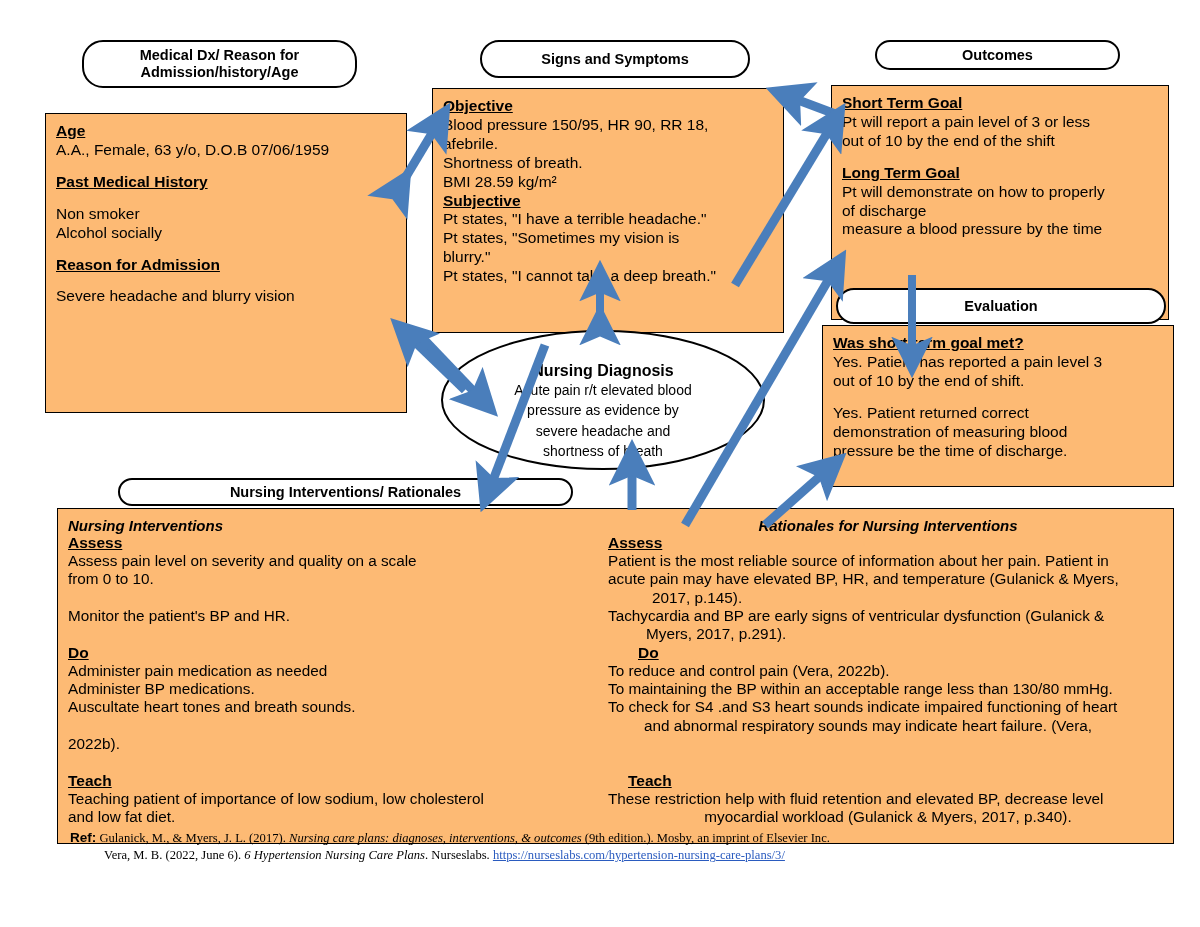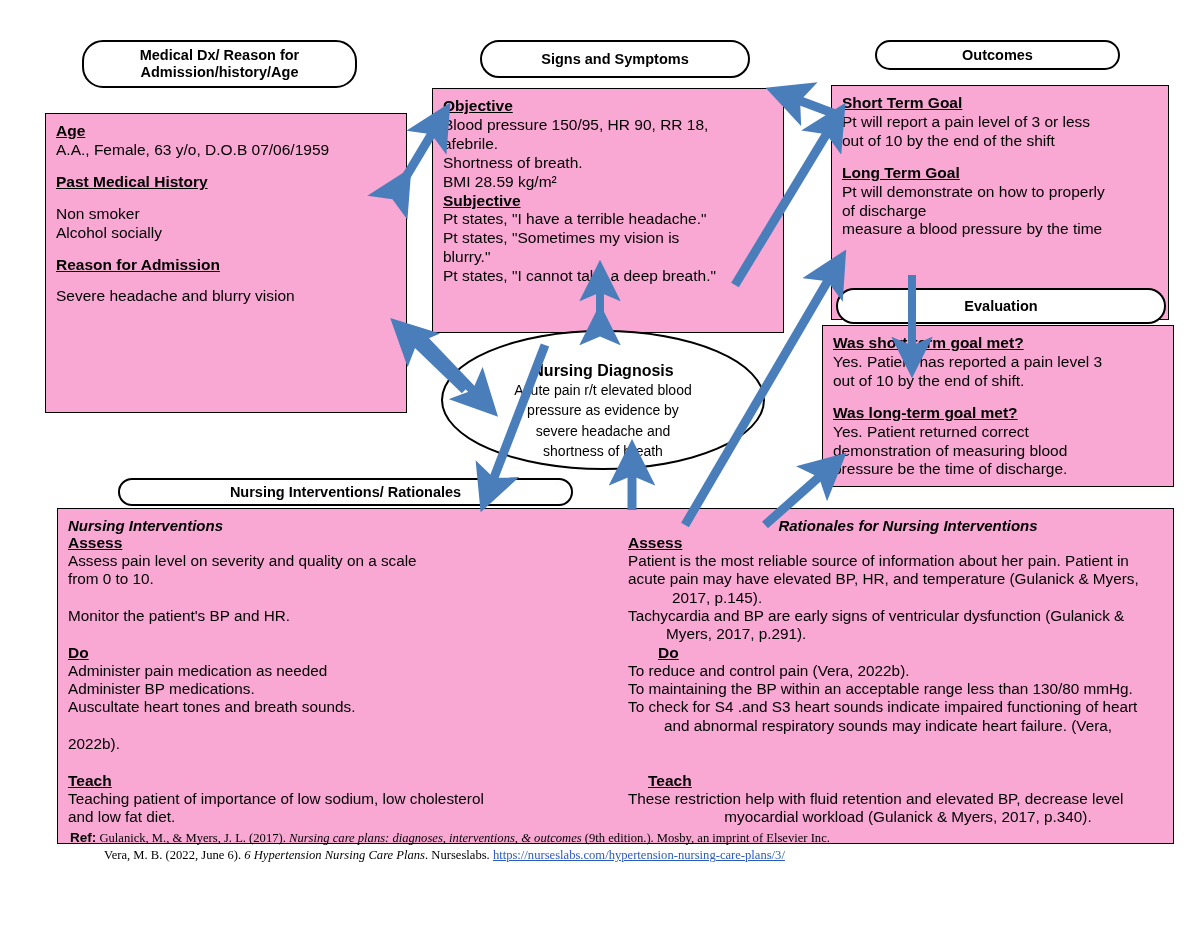--- a/index.html
+++ b/index.html
@@ -31,21 +31,21 @@
     font-size: 14.5px;
     line-height: 1.15;
     z-index: 6;
     padding: 2px 6px;
   }
 
   
   .box {
     position: absolute;
     border: 1.7px solid #000;
-    background: #f9a8d4;
+    background: #fdba74;
     z-index: 4;
   }
   .box.content { padding: 8px 10px 8px 10px; }
 
   .txt { font-size: 15.5px; line-height: 1.22; }
   .txt .hd { font-weight: bold; text-decoration: underline; display:block; }
   .txt .ln { display: block; }
   .txt .gap { display:block; height: 13px; }
 
   
@@ -57,21 +57,21 @@
     z-index: 5;
     text-align: center;
     overflow: hidden;
   }
   .ellipse .ttl { font-weight: bold; font-size: 16px; display:block; margin-top: 30px;}
   .ellipse .dx { font-size: 14px; line-height: 1.45; display:block; }
   .colhead { font-style: italic; font-weight: bold; font-size: 15px; }
   .ihd { font-weight:bold; text-decoration: underline; font-size:15.5px; }
   .ibody { font-size: 15.3px; line-height: 1.2; }
   .icol-l { position:absolute; }
-  .icol-r { position:absolute; text-align:center;margin-left:20px; }
+  .icol-r { position:absolute; text-align:center; }
   .icol-r .ibody { display:block; }
   .ialign-l { text-align: left; }
 
   
   .refblock {
     position: absolute;
     font-family: "Liberation Serif", serif;
     font-size: 12.6px;
     line-height: 1.35;
     z-index: 5;
@@ -195,21 +195,20 @@
       <span class="ln">measure a blood pressure by the time</span>
     </div>
   </div>
 
   <div class="box content" style="left:822px; top:325px; width:352px; height:162px;">
     <div class="txt">
       <span class="hd">Was short-term goal met?</span>
       <span class="ln">Yes. Patient has reported a pain level 3</span>
       <span class="ln">out of 10 by the end of shift.</span>
       <span class="gap"></span>
-      <span class="hd">Was long-term goal met?</span>
       <span class="ln">Yes. Patient returned correct</span>
       <span class="ln">demonstration of measuring blood</span>
       <span class="ln">pressure be the time of discharge.</span>
     </div>
   </div>
 
   <div class="ellipse" style="left:441px; top:330px; width:324px; height:140px;">
     <span class="ttl">Nursing Diagnosis</span>
     <span class="dx">Acute pain r/t elevated blood</span>
     <span class="dx">pressure as evidence by</span>

